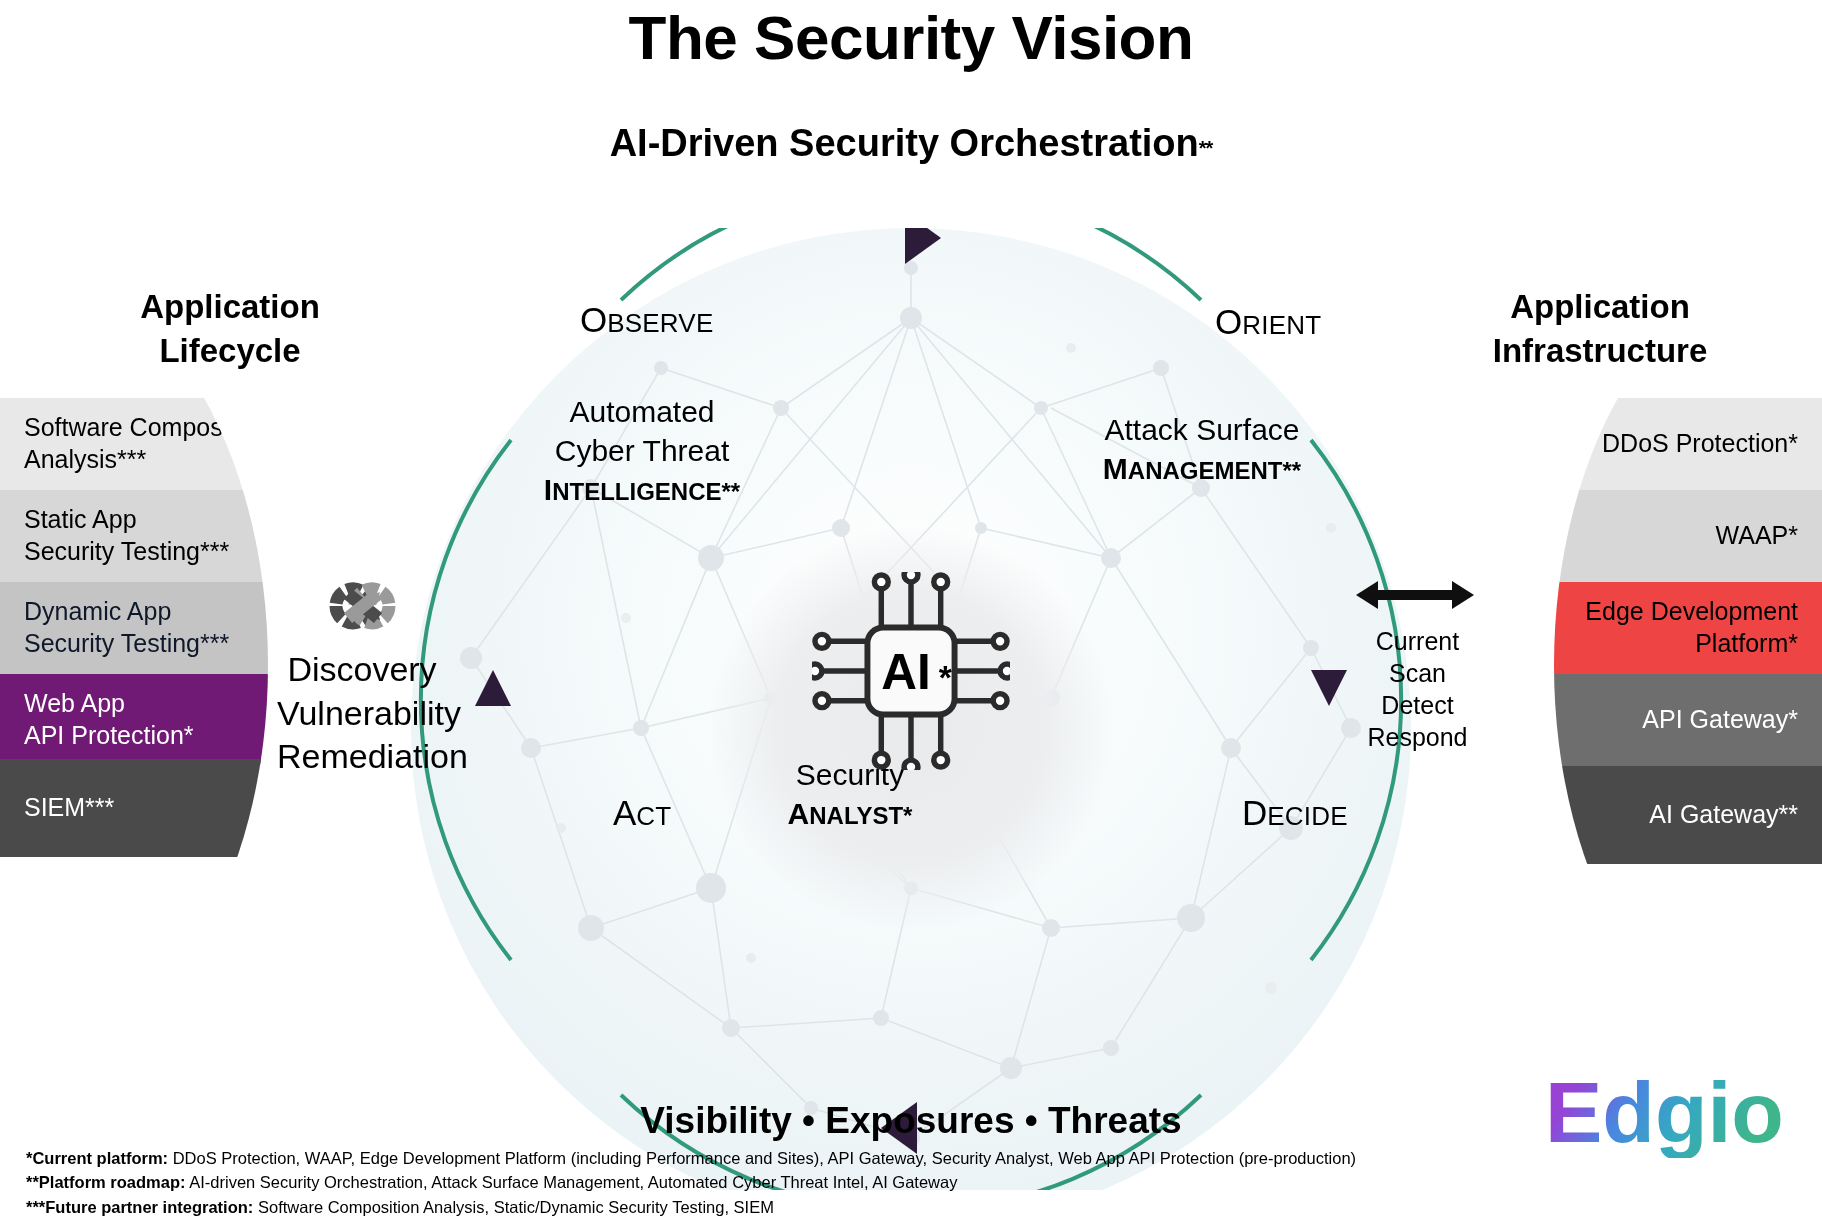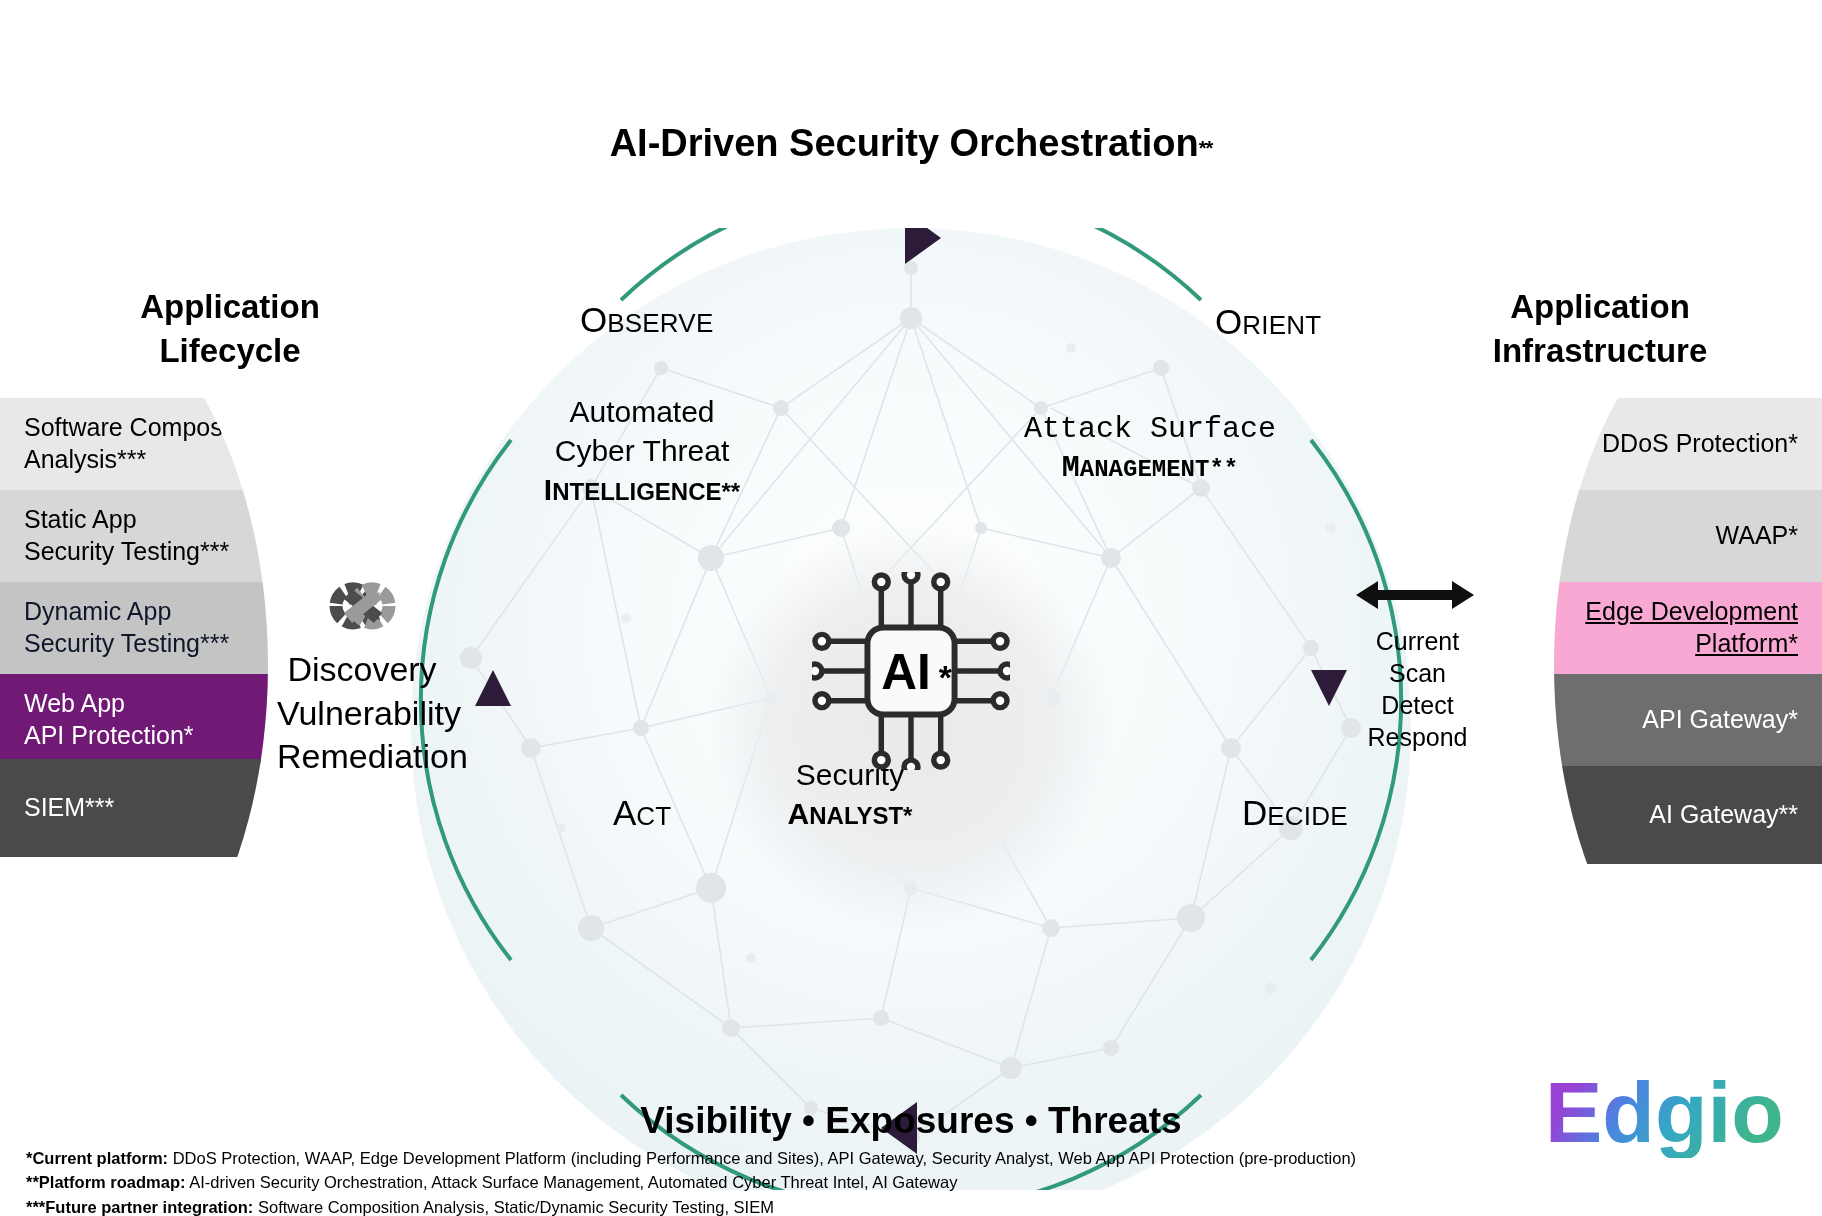--- a/index.html
+++ b/index.html
@@ -74,21 +74,21 @@
   .ooda .cap{font-size:35px;}
   .ooda .sc{font-size:26px;letter-spacing:0.2px;}
   #label-observe{left:580px;top:300px;}
   #label-orient{left:1215px;top:302px;}
   #label-act{left:613px;top:793px;}
   #label-decide{left:1242px;top:793px;}
 
   
   .quad{position:absolute;text-align:center;font-size:30px;color:#000;line-height:1.30;}
   #quad-observe{left:492px;top:392px;width:300px;}
-  #quad-orient{left:1000px;top:410px;width:300px;font-family:Liberation Mono, monospace;}
+  #quad-orient{left:1052px;top:410px;width:300px;}
   #quad-bottom{left:700px;top:755px;width:300px;}
   .sc-word{font-weight:bold;}
   .sc-word .cap{font-size:30px;}
   .sc-word .sc{font-size:24px;}
 
   
   #ai-chip{position:absolute;left:812px;top:572px;width:198px;height:198px;}
 
   
   #infinity-icon{position:absolute;left:305px;top:578px;width:115px;height:56px;}
@@ -258,38 +258,39 @@
       <div class="band" style="top: 0px; height: 92px; background: rgb(232, 232, 232); color: rgb(0, 0, 0);">
         <div class="band-label">
           <div>DDoS Protection*</div>
         </div>
       </div>
       <div class="band" style="top: 92px; height: 92px; background: rgb(215, 215, 215); color: rgb(0, 0, 0);">
         <div class="band-label">
           <div>WAAP*</div>
         </div>
       </div>
-      <div class="band" style="top: 184px; height: 92px; background: #f9a8d4; color: rgb(0, 0, 0); text-decoration: underline;">
+      <div class="band" style="top: 184px; height: 92px; background: #ef4444; color: rgb(0, 0, 0);">
         <div class="band-label">
           <div>Edge Development</div>
           <div>Platform*</div>
         </div>
       </div>
       <div class="band" style="top: 276px; height: 92px; background: rgb(110, 110, 110); color: #ffffff;">
         <div class="band-label">
           <div>API Gateway*</div>
         </div>
       </div>
       <div class="band" style="top: 368px; height: 98px; background: rgb(74, 74, 74); color: rgb(255, 255, 255);">
         <div class="band-label">
           <div>AI Gateway**</div>
         </div>
       </div>
     </div>
 
+  <div id="main-title">The Security Vision</div>
   <div id="subtitle">
     <span>AI-Driven Security Orchestration</span><span class="ast">**</span>
   </div>
 
   <div class="ooda" id="label-observe">
     <span class="cap">O</span><span class="sc">BSERVE</span>
   </div>
   <div class="ooda" id="label-orient">
     <span class="cap">O</span><span class="sc">RIENT</span>
   </div>

